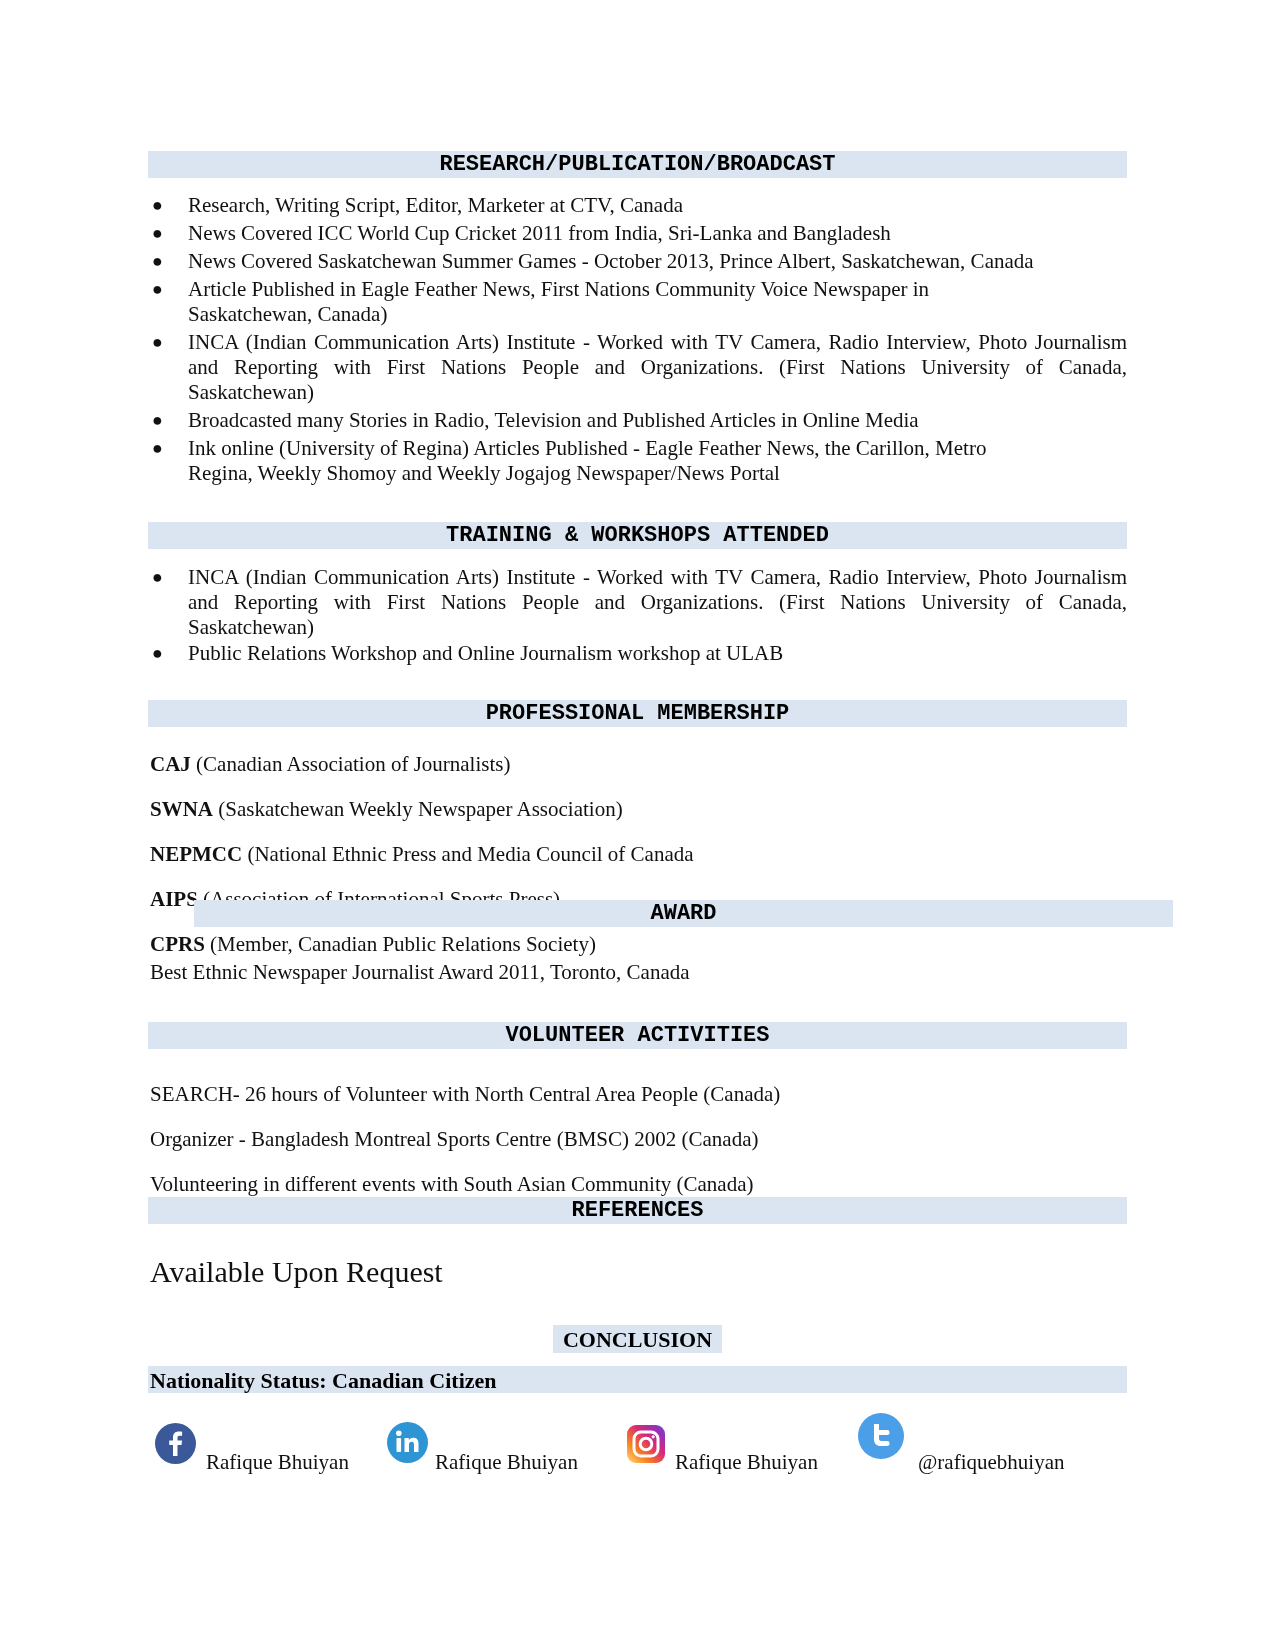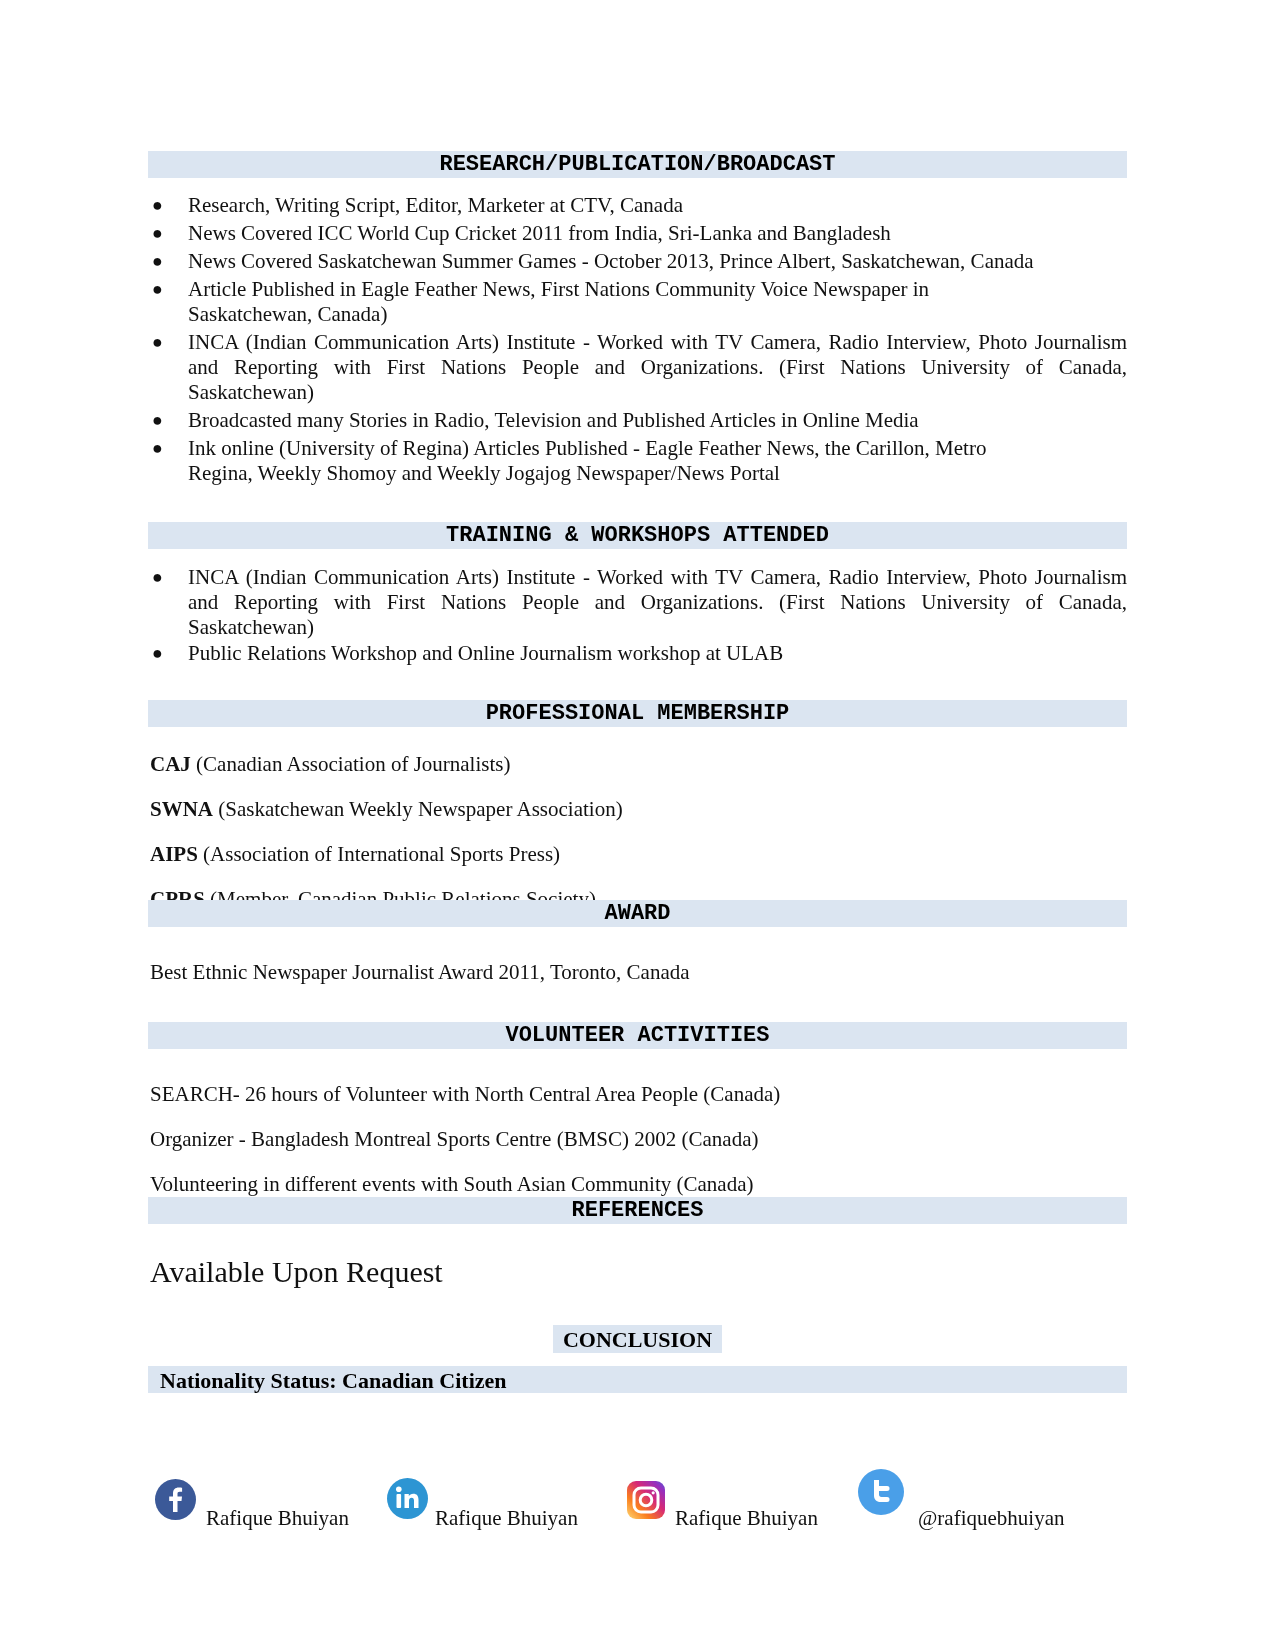--- a/index.html
+++ b/index.html
@@ -21,21 +21,21 @@
   .blist li { position: relative; padding-left: 40px; text-align: justify; margin-bottom: 3px; }
   .blist li .bullet {
     position: absolute; left: 4px; top: 0; font-size: 18px;
   }
   .plain {
     position: absolute; left: 150px; width: 977px; font-size: 21px; line-height: 26px;
   }
   .plain div { white-space: nowrap; margin-top: 19px; }
   .plain b { font-weight: bold; }
   .social {
-    position: absolute; top: 1468px; left: 0; width: 1040px; height: 70px;
+    position: absolute; top: 1412px; left: 0; width: 1040px; height: 70px;
   }
   .soc-item { position: absolute; top: 0; height: 70px; }
   .soc-icon { position: absolute; }
   .soc-text { position: absolute; top: 38px; font-size: 21px; white-space: nowrap; }
 </style>
 </head>
 <body>
 
 <div class="band" style="top:151px;">RESEARCH/PUBLICATION/BROADCAST</div>
 <ul class="blist" style="top:193px;">
@@ -57,43 +57,44 @@
 <div class="band" style="top:522px;">TRAINING &amp; WORKSHOPS ATTENDED</div>
 <ul class="blist" style="top:565px;">
   <li style="margin-bottom:1px;"><span class="bullet">●</span><span>INCA (Indian Communication Arts) Institute - Worked with TV Camera, Radio Interview, Photo Journalism and Reporting with First Nations People and Organizations. (First Nations University of Canada, Saskatchewan)</span></li>
   <li><span class="bullet">●</span><span>Public Relations Workshop and Online Journalism workshop at ULAB</span></li>
 </ul>
 
 <div class="band" style="top:700px;">PROFESSIONAL MEMBERSHIP</div>
 <div class="plain" style="top:732px;">
   <div><b>CAJ</b><span> (Canadian Association of Journalists)</span></div>
   <div><b>SWNA</b><span> (Saskatchewan Weekly Newspaper Association)</span></div>
+  <div><b>NEPMCC</b><span> (National Ethnic Press and Media Council of Canada</span></div>
   <div><b>AIPS</b><span> (Association of International Sports Press)</span></div>
   <div><b>CPRS</b><span> (Member, Canadian Public Relations Society)</span></div>
 </div>
 
-<div class="band" style="top:900px;">AWARD</div>
+<div class="band" style="top:900px;margin-left:46px;">AWARD</div>
 <div class="plain" style="top:940px;">
   <div>Best Ethnic Newspaper Journalist Award 2011, Toronto, Canada</div>
 </div>
 
 <div class="band" style="top:1022px;">VOLUNTEER ACTIVITIES</div>
 <div class="plain" style="top:1062px;">
   <div>SEARCH- 26 hours of Volunteer with North Central Area People (Canada)</div>
   <div>Organizer - Bangladesh Montreal Sports Centre (BMSC) 2002 (Canada)</div>
   <div>Volunteering in different events with South Asian Community (Canada)</div>
 </div>
 
 <div class="band" style="top:1197px;">REFERENCES</div>
 <div class="plain" style="top:1238px; font-size:30px; line-height:30px;">
   <div>Available Upon Request</div>
 </div>
 
 <div style="position:absolute; left:553px; top:1325px; width:169px; height:28px; background:#dbe5f1; font-weight:bold; font-size:22px; line-height:30px; text-align:center; color:#000;">CONCLUSION</div>
-<div style="position:absolute; left:148px; top:1366px; width:979px; height:27px; background:#dbe5f1; font-weight:bold; font-size:22px; line-height:29px; padding-left:12px; box-sizing:border-box; color:#000;">Nationality Status: Canadian Citizen</div>
+<div style="position:absolute; left:148px; top:1366px; width:979px; height:27px; background:#dbe5f1; font-weight:bold; font-size:22px; line-height:29px; padding-left:2px; box-sizing:border-box; color:#000;">Nationality Status: Canadian Citizen</div>
 
 <div class="social">
   <div class="soc-item" style="left:155px;">
     <svg class="soc-icon" style="left:0; top:11px;" width="41" height="41" viewBox="0 0 41 41">
       <circle cx="20.5" cy="20.5" r="20.5" fill="#3b5998"></circle>
       <path d="M22.5 33 V22 H26.5 L27 17.5 H22.5 V14.8 C22.5 13.5 22.9 12.7 24.8 12.7 H27.1 V8.7 C26.7 8.6 25.3 8.5 23.7 8.5 C20.3 8.5 18 10.6 18 14.3 V17.5 H14.2 V22 H18 V33 Z" fill="#ffffff"></path>
     </svg>
     <span class="soc-text" style="left:51px;">Rafique Bhuiyan</span>
   </div>
 

